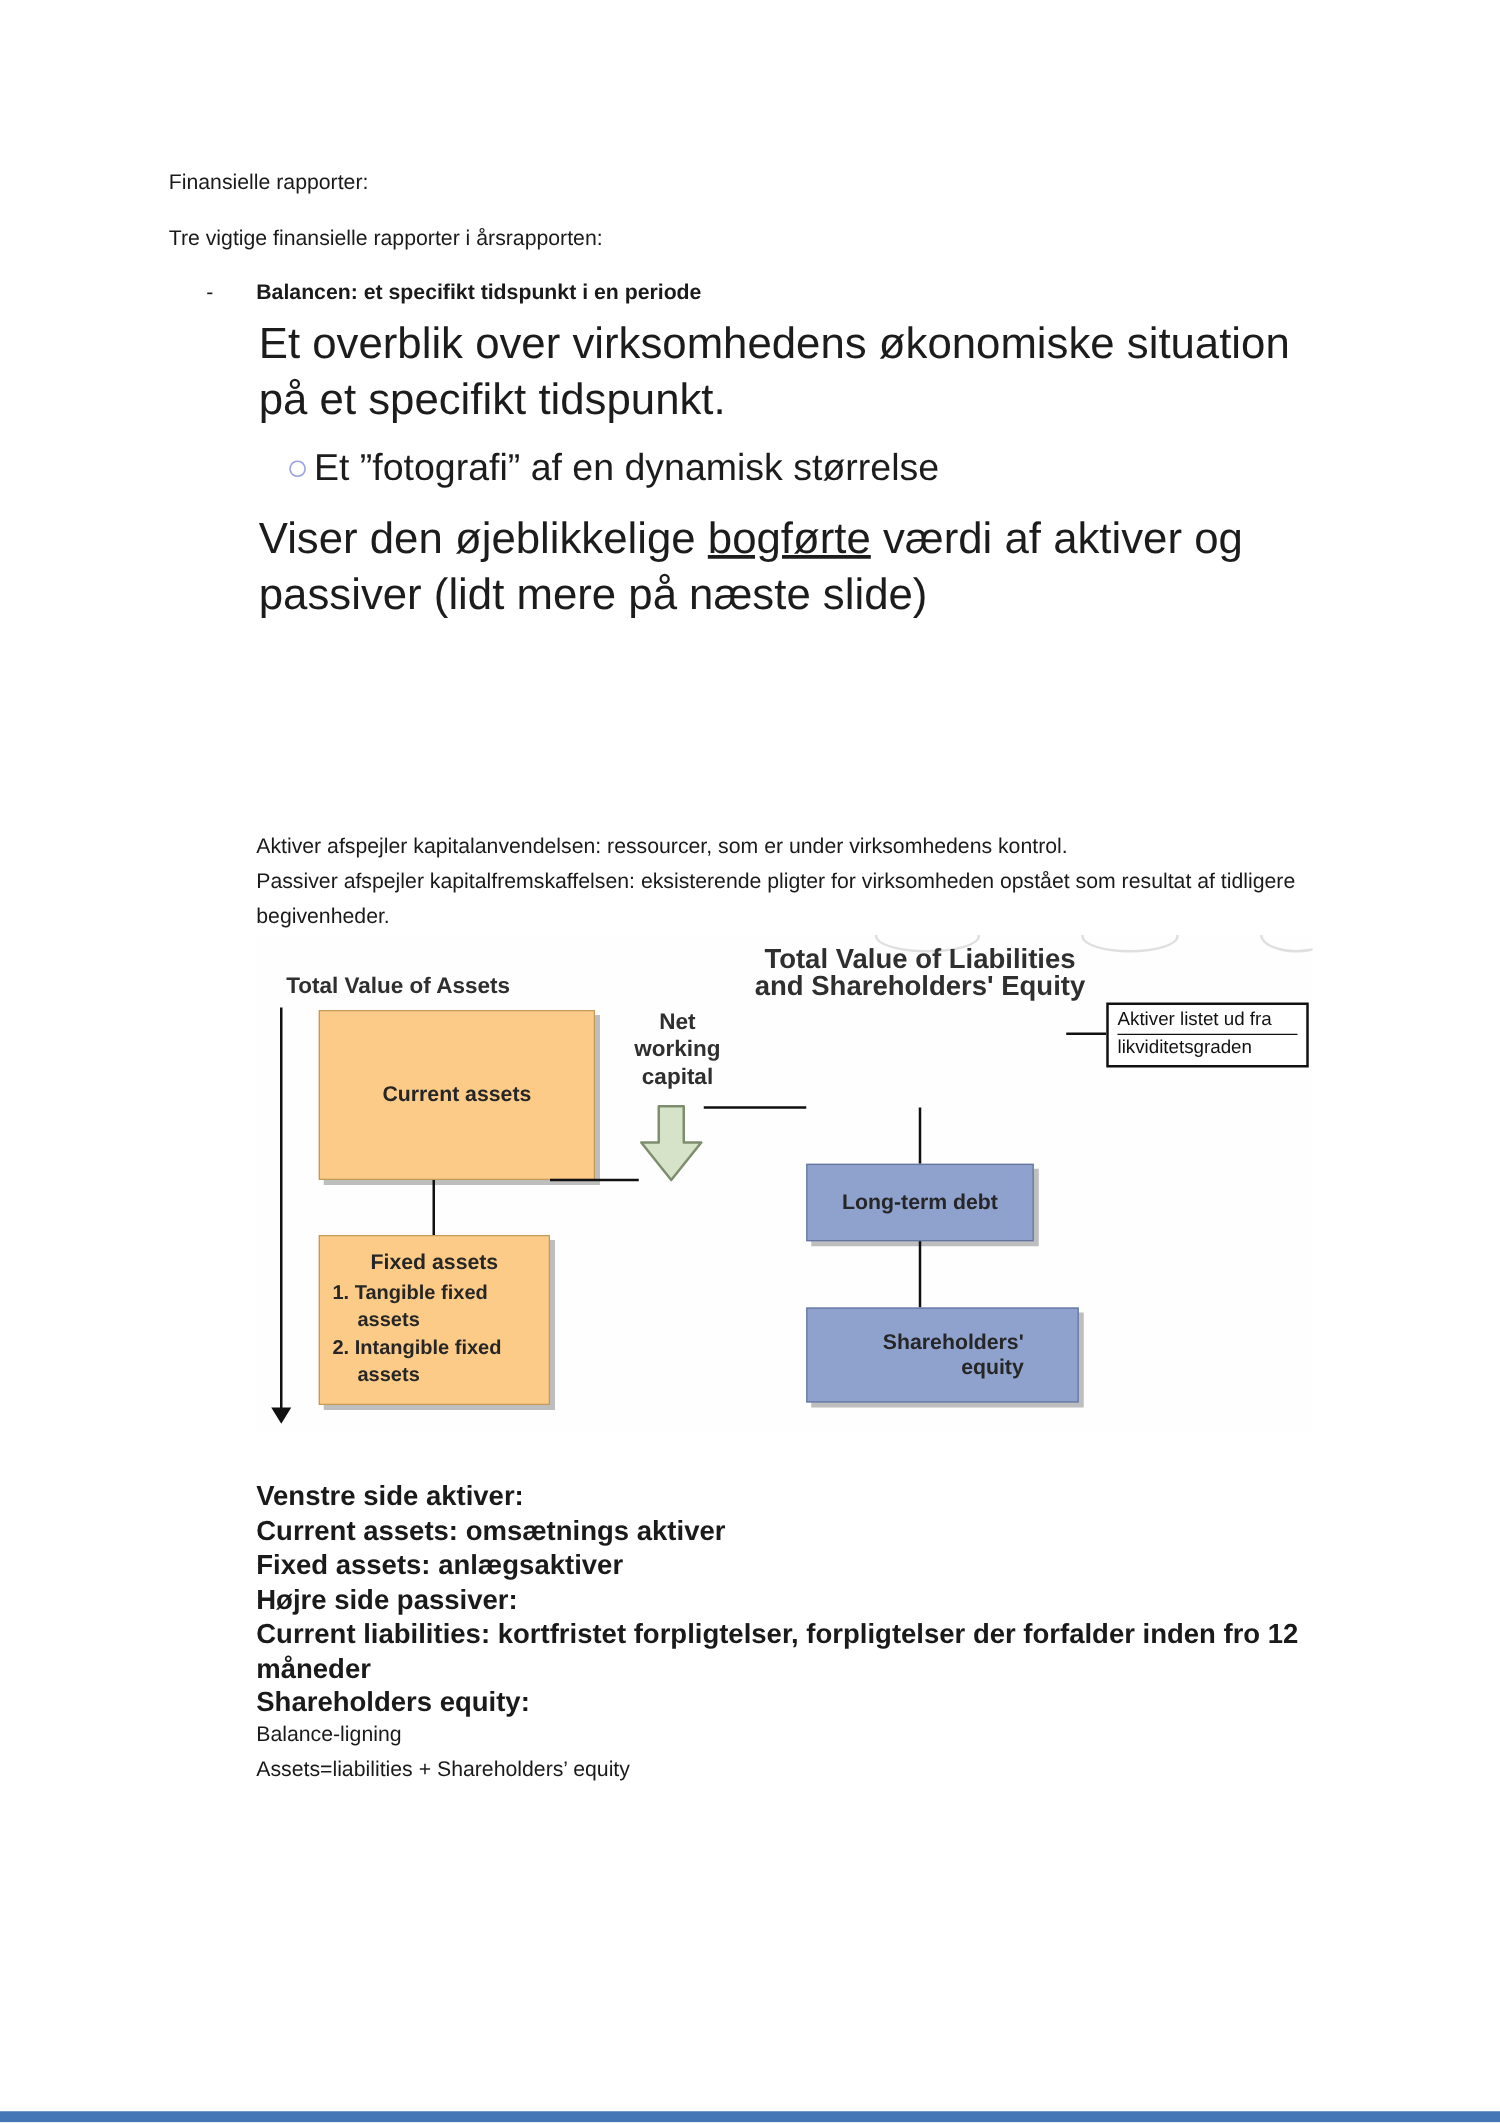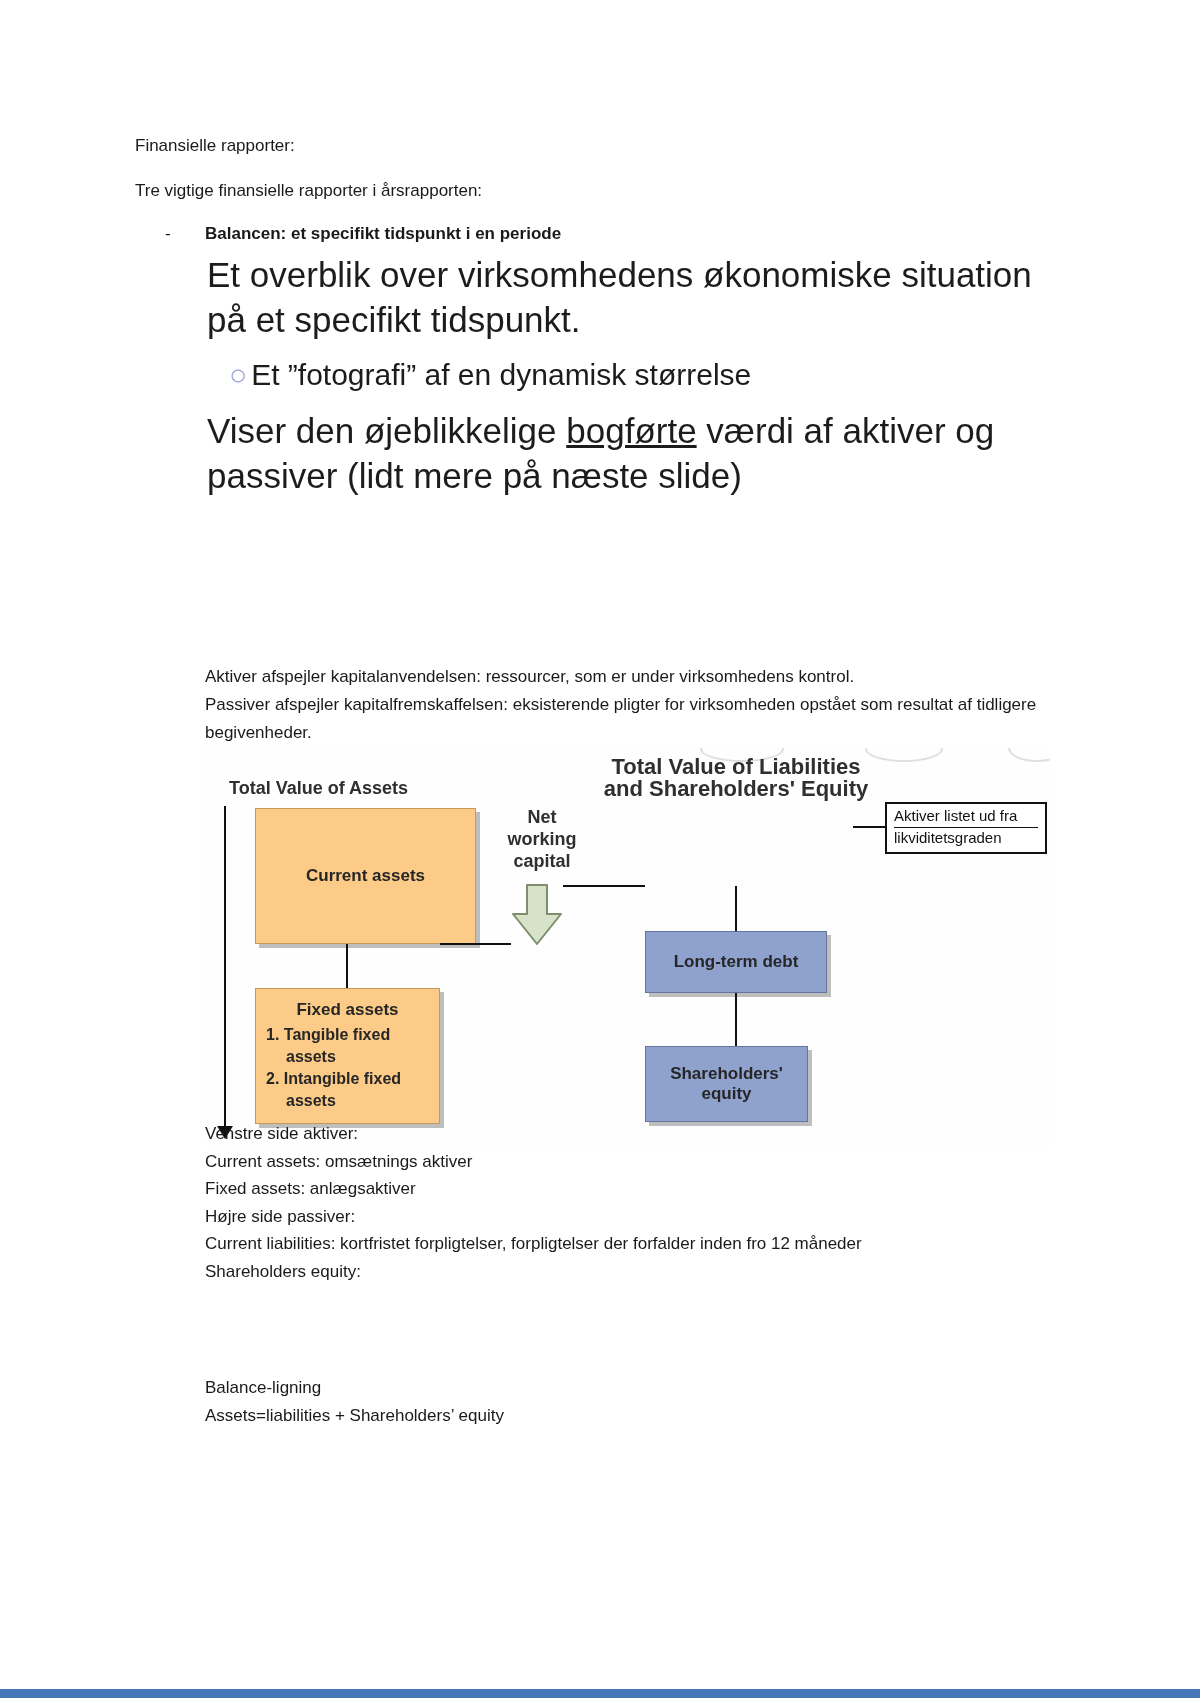--- a/index.html
+++ b/index.html
@@ -50,21 +50,21 @@
   .box-current-assets      { left: 50px;  top: 60px;  width: 221px; height: 136px; }
   .box-fixed-assets        { left: 50px;  top: 240px; width: 185px; height: 136px;
                              flex-direction: column; align-items: stretch; justify-content: center;
                              padding: 6px 10px; }
   .box-fixed-assets .fa-title { text-align: center; margin-bottom: 4px; }
   .box-fixed-assets .fa-item  { text-align: left; font-size: 16px; line-height: 22px;
                                 padding-left: 20px; text-indent: -20px; }
   .box-current-liabilities { left: 440px; top: 58px;  width: 182px; height: 80px; }
   .box-current-liabilities .box-label { max-width: 105px; }
   .box-long-term-debt      { left: 440px; top: 183px; width: 182px; height: 62px; }
-  .box-shareholders-equity { left: 440px; top: 298px; width: 163px; height: 76px; }
+  .box-shareholders-equity { left: 440px; top: 298px; width: 218px; height: 76px; text-align: right; }
   .box-shareholders-equity .box-label { max-width: 130px; }
 
   .nwc-label { left: 296px; top: 58px; width: 82px; text-align: center;
                font-weight: bold; font-size: 18px; line-height: 22px; color: #2f2f2f; }
   .nwc-arrow { left: 306px; top: 136px; width: 52px; height: 62px; }
 
   .connector { background: #111; }
   .cn-v1 { left: 141px; top: 196px; width: 2px; height: 44px; }
   .cn-v2 { left: 530px; top: 138px; width: 2px; height: 45px; }
   .cn-v3 { left: 530px; top: 245px; width: 2px; height: 53px; }
@@ -77,21 +77,21 @@
   .note-box .nline1 { display: block; border-bottom: 1.5px solid #111; padding-bottom: 1px; }
   .note-box .nline2 { display: block; }
   .note-leader { left: 648px; top: 78px; width: 32px; height: 2px; background: #111; }
 
   .artifact { border: 2px solid #c9c9c9; border-radius: 50%; opacity: 0.6; }
   .af-1 { left: 495px; top: -12px; width: 80px; height: 22px; }
   .af-2 { left: 660px; top: -12px; width: 74px; height: 22px; }
   .af-3 { left: 803px; top: -14px; width: 54px; height: 24px; }
 
   
-  .notes-bottom { left: 205px; top: 1120px; width: 845px; font-size: 17px; line-height: 27.5px; }
+  .notes-bottom { left: 205px; top: 1183px; width: 845px; font-size: 22px; line-height: 27.5px; font-weight: bold; }
   .equation     { left: 205px; top: 1374px; font-size: 17px; line-height: 27.5px; }
 
   .bottom-bar { left: 0; top: 1689px; width: 1200px; height: 9px; background: var(--bottom-bar, #4577B6); }
 </style>
 </head>
 <body>
 
 <div class="page">
 
   <div class="abs doc-title">Finansielle rapporter:</div>

